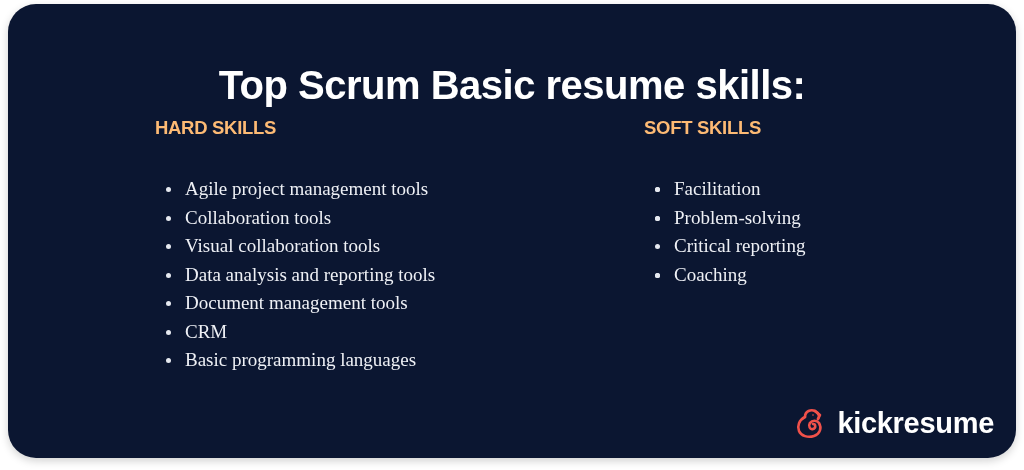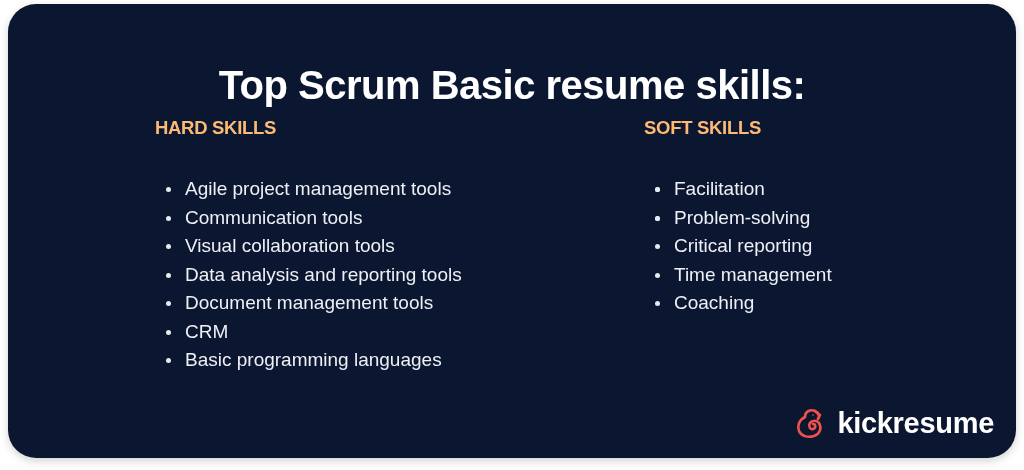--- a/index.html
+++ b/index.html
@@ -54,20 +54,21 @@
       margin: 0;
       padding: 0;
     }
     .skill-item {
       position: relative;
       font-size: 19px;
       line-height: 28.5px;
       color: #eef0f5;
       padding-left: 30px;
       white-space: nowrap;
+      font-family: Liberation Serif, serif;
     }
     .skill-item .bullet {
       position: absolute;
       left: 11px;
       top: 12px;
       width: 5px;
       height: 5px;
       border-radius: 50%;
       background: #e6e9f0;
     }
@@ -96,38 +97,38 @@
 </head>
 <body>
 
 <div class="card">
   <h1 class="title">Top Scrum Basic resume skills:</h1>
 
   <div class="column col-hard">
     <div class="col-heading">HARD SKILLS</div>
     <ul class="skill-list">
       <li class="skill-item"><span class="bullet"></span><span>Agile project management tools</span></li>
-      <li class="skill-item"><span class="bullet"></span><span>Communication tools</span></li>
+      <li class="skill-item"><span class="bullet"></span><span>Collaboration tools</span></li>
       <li class="skill-item"><span class="bullet"></span><span>Visual collaboration tools</span></li>
       <li class="skill-item"><span class="bullet"></span><span>Data analysis and reporting tools</span></li>
       <li class="skill-item"><span class="bullet"></span><span>Document management tools</span></li>
       <li class="skill-item"><span class="bullet"></span><span>CRM</span></li>
       <li class="skill-item"><span class="bullet"></span><span>Basic programming languages</span></li>
     </ul>
   </div>
 
   <div class="column col-soft">
     <div class="col-heading">SOFT SKILLS</div>
     <ul class="skill-list">
       <li class="skill-item"><span class="bullet"></span></li>
       <li class="skill-item"><span class="bullet"></span><span>Facilitation</span></li>
       <li class="skill-item"><span class="bullet"></span></li>
       <li class="skill-item"><span class="bullet"></span><span>Problem-solving</span></li>
       <li class="skill-item"><span class="bullet"></span><span>Critical reporting</span></li>
-      <li class="skill-item"><span class="bullet"></span><span>Time management</span></li>
+      <li class="skill-item"><span class="bullet"></span></li>
       <li class="skill-item"><span class="bullet"></span><span>Coaching</span></li>
     </ul>
   </div>
 
   <div class="brand">
     <svg class="brand-icon" viewBox="0 0 34 34" fill="none" stroke="#f0514a" stroke-width="2.6" stroke-linecap="round" stroke-linejoin="round">
 
       <path d="M12 11 C 12 5, 18 3, 22 5 C 26 7, 27 11, 25 13"></path>
       <path d="M22 5 L 27 9 L 25 13"></path>
 

